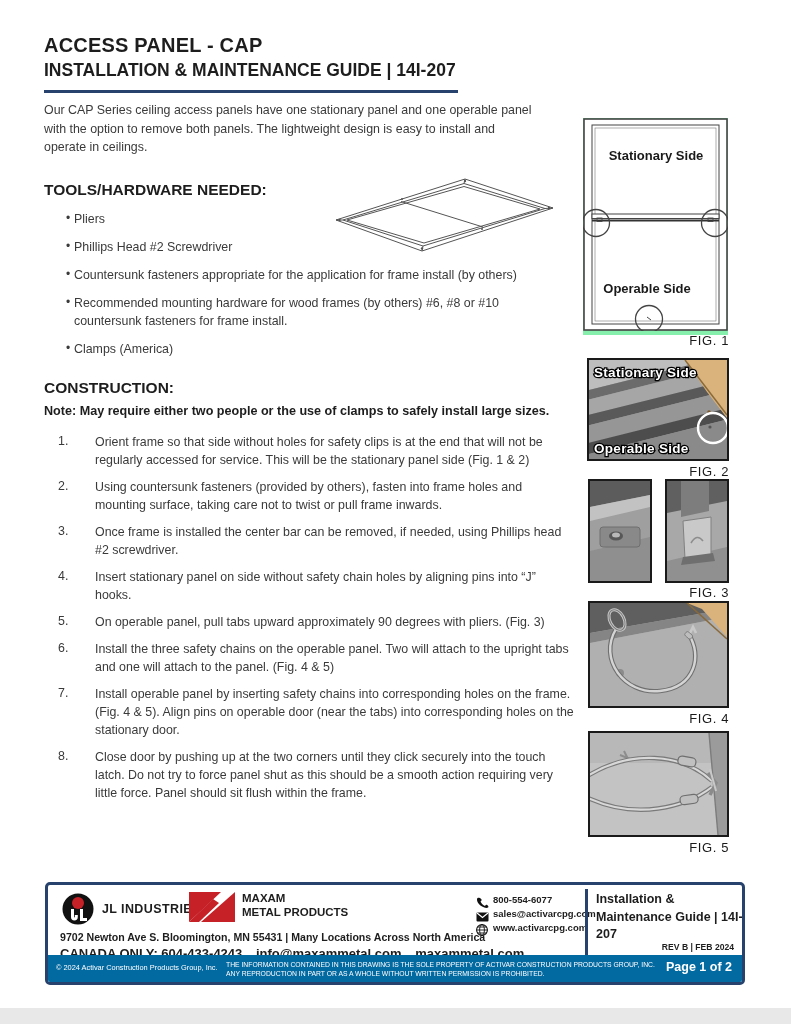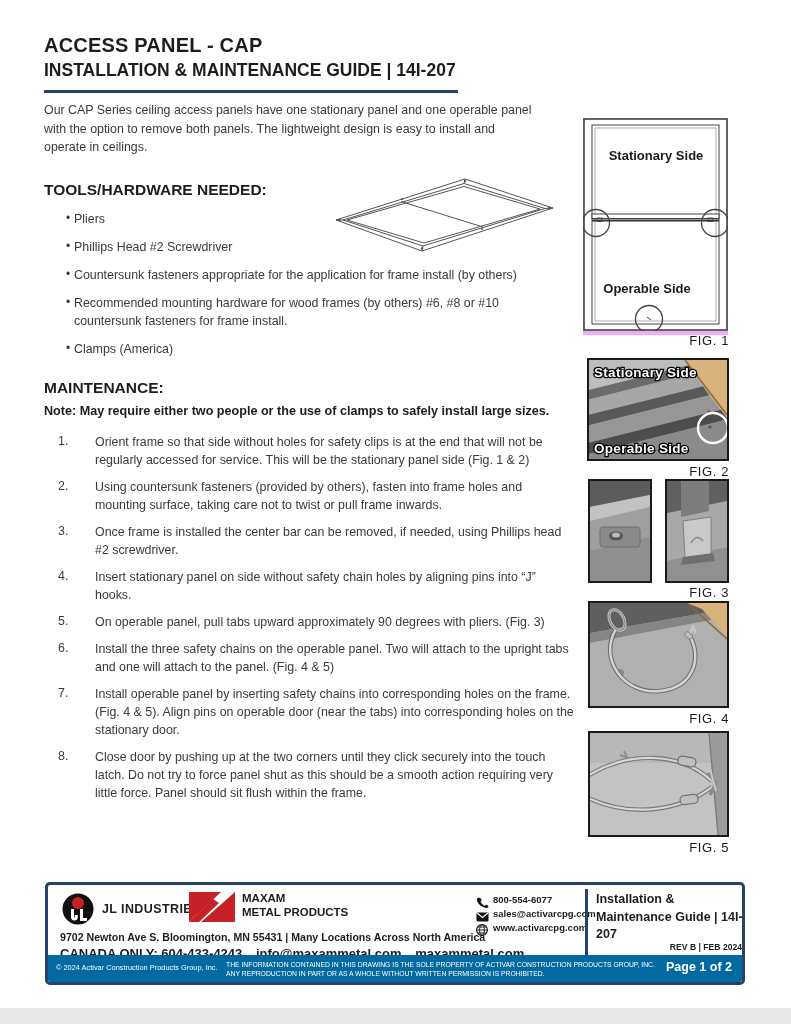--- a/index.html
+++ b/index.html
@@ -28,21 +28,21 @@
   .bullet-text { font-size: 12.4px; line-height: 1.45; max-width: 478px; }
   .inst-head { margin-top: 20px; }
   .inst-note { font-size: 12.6px; font-weight: bold; color: #1d1d1d; line-height: 1.4; margin-top: 6px; max-width: 528px; }
   .steps { margin-top: 14px; }
   .step-row { display: flex; margin-bottom: 9px; }
   .step-num { width: 51px; padding-left: 14px; font-size: 12.4px; flex: 0 0 51px; }
   .step-text { font-size: 12.4px; line-height: 1.45; max-width: 480px; }
   
   .iso-wrap { position: absolute; left: 326px; top: 172px; }
   
-  .figbox { position: absolute; background: #f0abfc; }
+  .figbox { position: absolute; background: #86efac; }
   .fig-caption { position: absolute; right: 62px; font-size: 13px; color: #1a1a1a; letter-spacing: 0.6px; }
   .photo-frame { border: 2px solid #1a1a1a; }
   
   .footer {
     position: absolute; left: 45px; top: 882px;
     width: 700px; height: 103px;
     border: 3px solid #27436d; border-radius: 5px;
     background: #ffffff; overflow: hidden;
   }
   .jl-logo { position: absolute; left: 14px; top: 8px; }
@@ -51,21 +51,21 @@
   .maxam-name { position: absolute; left: 194px; top: 7px; font-size: 11.5px; font-weight: bold; color: #1d1d1d; line-height: 1.2; }
   .addr-line1 { position: absolute; left: 12px; top: 46px; font-size: 10.6px; font-weight: bold; color: #1d1d1d; }
   .addr-line2 { position: absolute; left: 12px; top: 61px; font-size: 13px; font-weight: bold; color: #1d1d1d; }
   .addr-line2 span { margin-right: 10px; }
   .contact { position: absolute; left: 428px; top: 9px; }
   .contact-row { display: flex; align-items: center; margin-bottom: 3px; }
   .contact-row .cicon { width: 13px; height: 11px; margin-right: 4px; flex: 0 0 13px; }
   .contact-row .ctext { font-size: 9.5px; font-weight: bold; color: #1d1d1d; }
   .fdivider { position: absolute; left: 537px; top: 4px; width: 2.5px; height: 66px; background: #27436d; }
   .doc-title { position: absolute; left: 548px; top: 6px; width: 150px; font-size: 12.5px; font-weight: bold; color: #1d1d1d; line-height: 1.4; }
-  .rev { position: absolute; right: 0; top: 57px; font-size: 8.6px; font-weight: bold; color: #1d1d1d; }
+  .rev { position: absolute; right: 8px; top: 57px; font-size: 8.6px; font-weight: bold; color: #1d1d1d; }
   .fband { position: absolute; left: 0; bottom: 0; width: 100%; height: 27px; background: #0369a1; }
   .fcopy { position: absolute; left: 8px; top: 8px; font-size: 7.4px; color: #ffffff; }
   .flegal { position: absolute; left: 178px; top: 5px; width: 430px; font-size: 6.8px; color: #ffffff; line-height: 1.35; }
   .fpage { position: absolute; right: 10px; top: 5px; font-size: 12.5px; font-weight: bold; color: #ffffff; }
 </style>
 </head>
 <body>
 
 <div class="page">
 
@@ -93,21 +93,21 @@
       <div class="bullet-row">
         <div class="bullet-dot">•</div>
         <div class="bullet-text">Recommended mounting hardware for wood frames (by others) #6, #8 or #10 countersunk fasteners for frame install.</div>
       </div>
       <div class="bullet-row">
         <div class="bullet-dot">•</div>
         <div class="bullet-text">Clamps (America)</div>
       </div>
     </div>
 
-    <div class="sect-head inst-head">MAINTENANCE:</div>
+    <div class="sect-head inst-head">CONSTRUCTION:</div>
     <div class="inst-note">Note: May require either two people or the use of clamps to safely install large sizes.</div>
     <div class="steps">
       <div class="step-row">
         <div class="step-num">1.</div>
         <div class="step-text">Orient frame so that side without holes for safety clips is at the end that will not be regularly accessed for service. This will be the stationary panel side (Fig. 1 &amp; 2)</div>
       </div>
       <div class="step-row">
         <div class="step-num">2.</div>
         <div class="step-text">Using countersunk fasteners (provided by others), fasten into frame holes and mounting surface, taking care not to twist or pull frame inwards.</div>
       </div>

